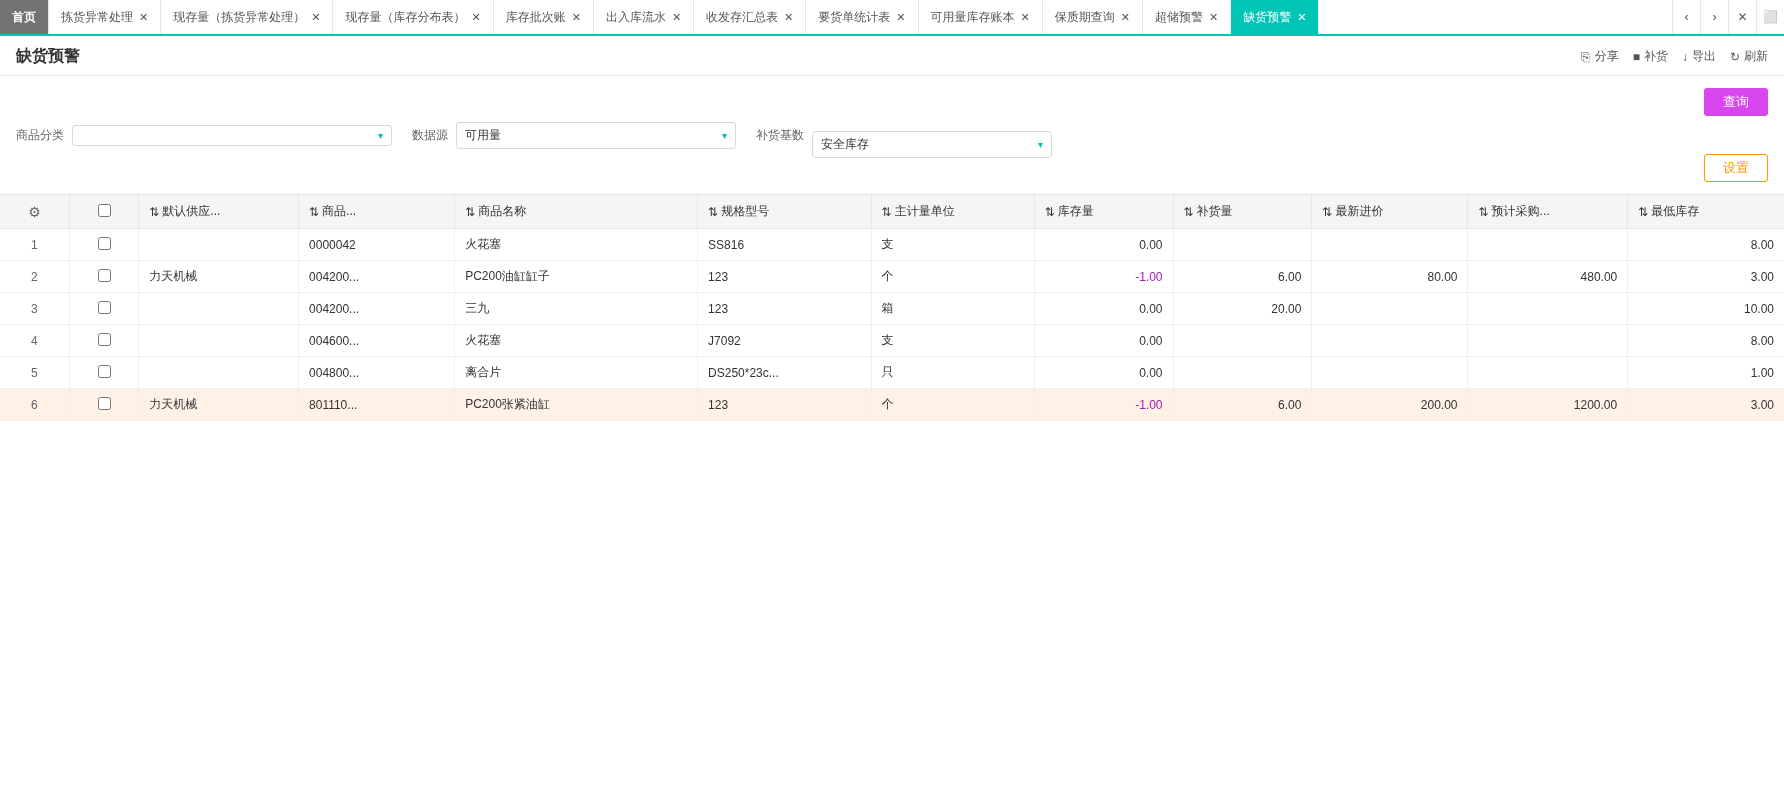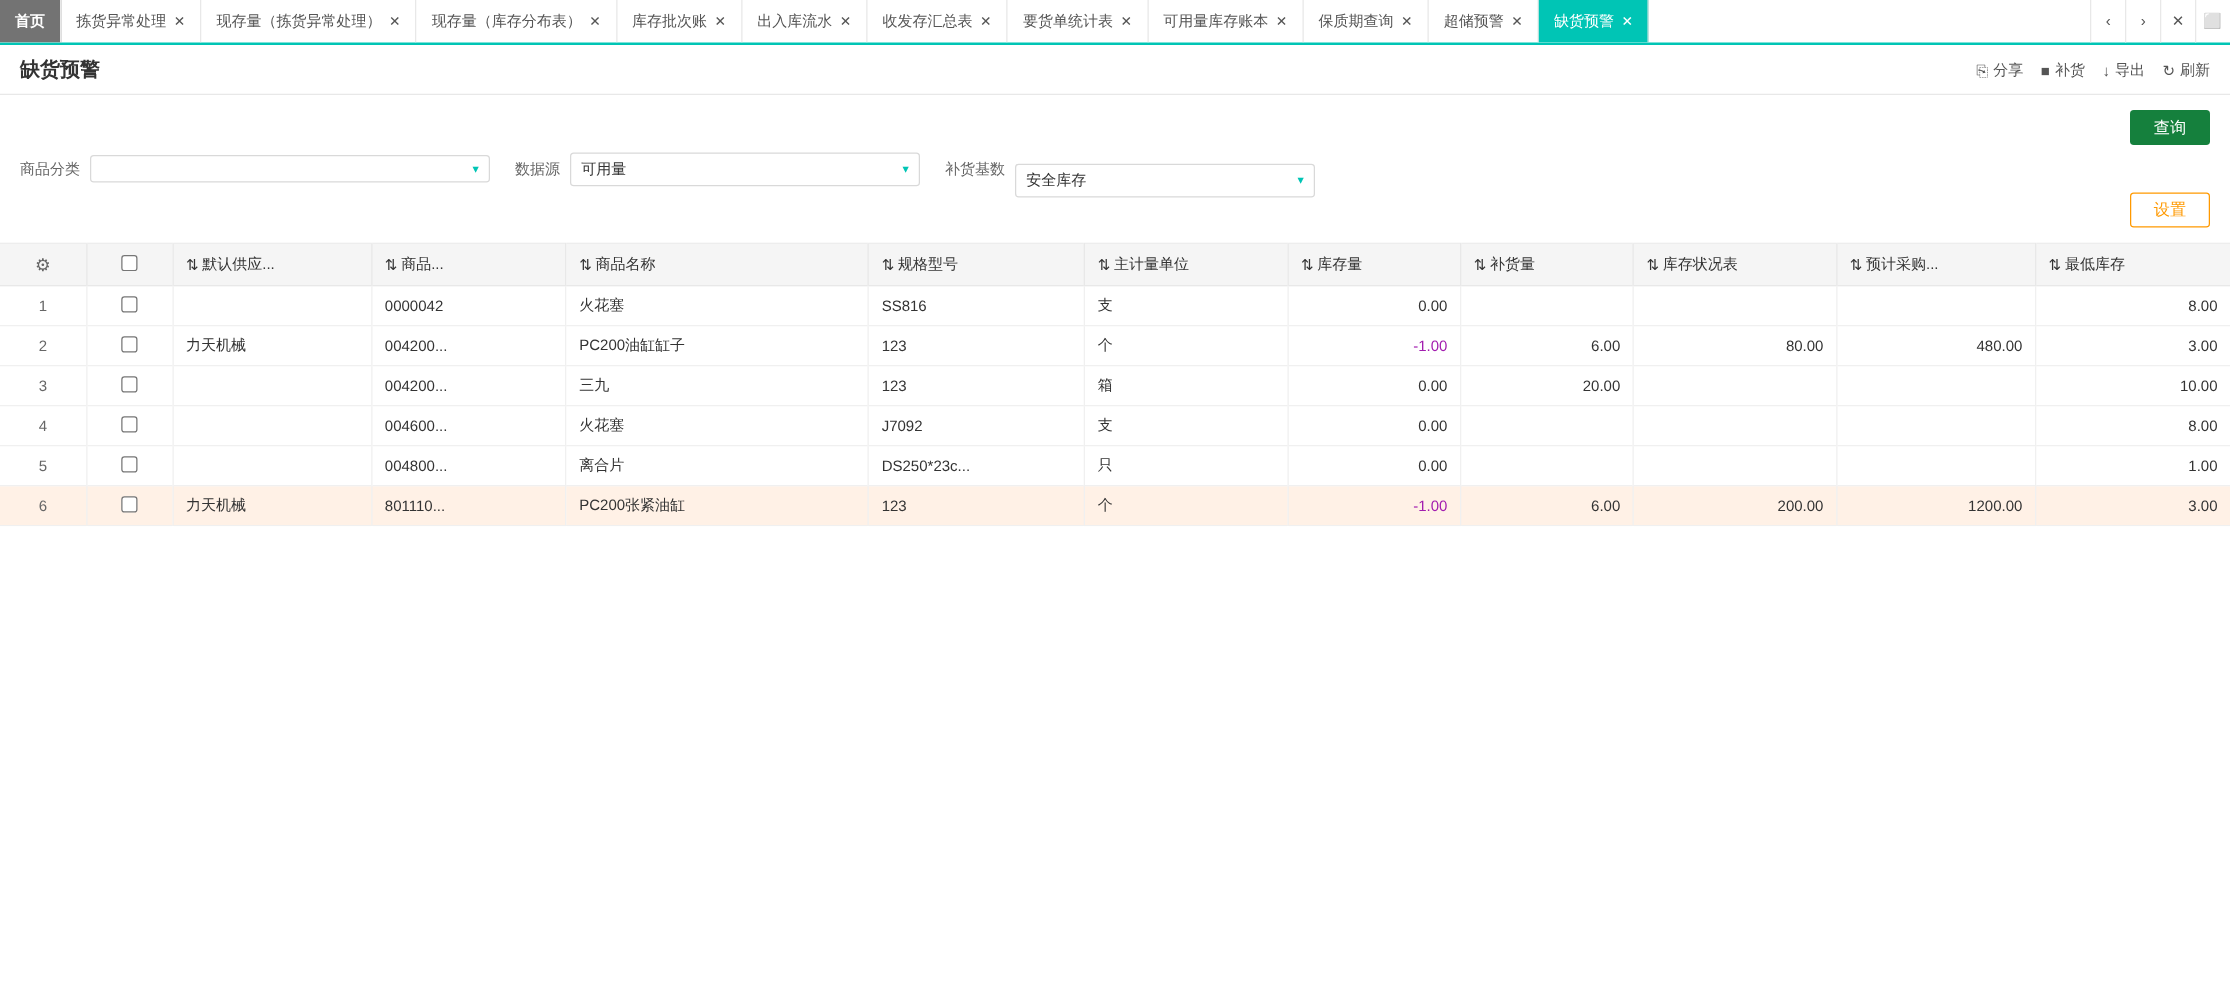--- a/index.html
+++ b/index.html
@@ -130,21 +130,21 @@
       font-size: 12px;
       color: #333;
     }
     .filter-actions {
       margin-left: auto;
       display: flex;
       flex-direction: column;
       gap: 6px;
     }
     .btn-query {
-      background: #15803d;
+      background: #d946ef;
       color: #fff;
       border: none;
       border-radius: 3px;
       padding: 5px 18px;
       cursor: pointer;
       font-size: 13px;
     }
     .btn-settings {
       background: #fff;
       color: #f90;
@@ -378,21 +378,21 @@
           </th>
           <th class="col-restock">
             <div class="th-sortable">
               <span>⇅</span>
               <span>补货量</span>
             </div>
           </th>
           <th class="col-price">
             <div class="th-sortable">
               <span>⇅</span>
-              <span>库存状况表</span>
+              <span>最新进价</span>
             </div>
           </th>
           <th class="col-forecast">
             <div class="th-sortable">
               <span>⇅</span>
               <span>预计采购...</span>
             </div>
           </th>
           <th class="col-minstock">
             <div class="th-sortable">

